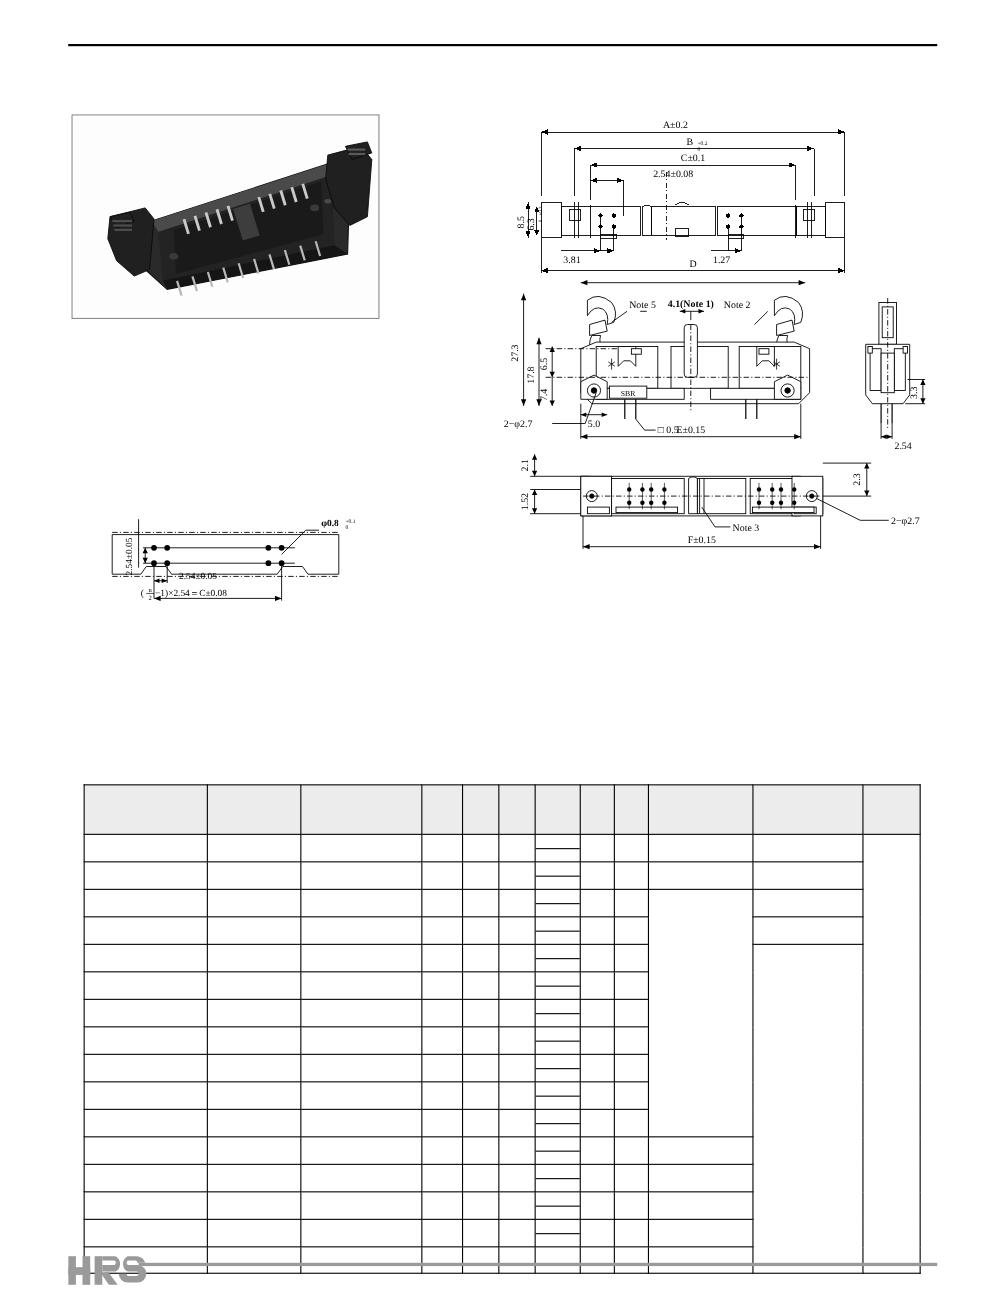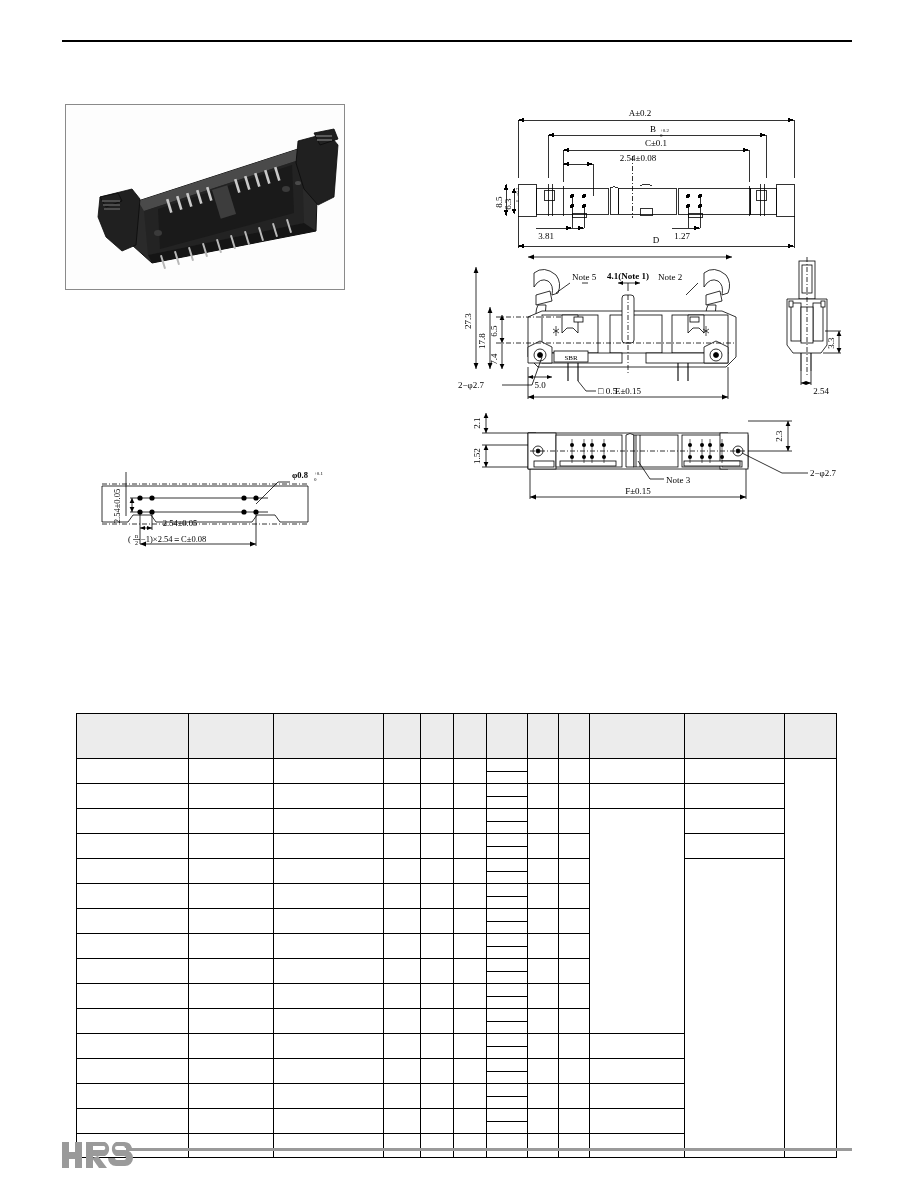--- a/index.html
+++ b/index.html
@@ -105,21 +105,21 @@
           <rect x="251" y="34" width="15" height="2"></rect>
         </g>
 
         <ellipse cx="92" cy="128" rx="4" ry="3" fill="#3a3a3a"></ellipse>
         <ellipse cx="220" cy="84" rx="4" ry="3" fill="#3a3a3a"></ellipse>
         <ellipse cx="232" cy="78" rx="3" ry="2" fill="#4a4a4a"></ellipse>
       </g>
     </svg>
   </div>
 
-  <div class="dwg" style="left:460px;top:96px;">
+  <div class="dwg" style="left:434px;top:96px;">
     <svg width="400" height="160" viewBox="0 0 400 160">
       <g stroke="#000" fill="none" stroke-width="0.8" shape-rendering="crispEdges">
 
         <line x1="58" y1="24" x2="334" y2="24"></line>
         <path d="M58,24 l6,-2.4 v4.8 z" fill="#000" stroke="none"></path>
         <path d="M334,24 l-6,-2.4 v4.8 z" fill="#000" stroke="none"></path>
         <line x1="58" y1="24" x2="58" y2="82" stroke-dasharray="0"></line>
         <line x1="334" y1="24" x2="334" y2="82"></line>
 
         <line x1="88" y1="39" x2="306" y2="39"></line>
@@ -314,21 +314,21 @@
         <text x="148" y="139">□ 0.5</text>
         <text x="178" y="139" text-anchor="middle">E±0.15</text>
         <text x="178" y="24" text-anchor="middle" font-weight="bold">4.1(Note 1)</text>
         <text x="122" y="25">Note 5</text>
         <text x="208" y="25">Note 2</text>
         <text x="121" y="105" font-size="7" text-anchor="middle">SBR</text>
       </g>
     </svg>
   </div>
 
-  <div class="dwg" style="left:765px;top:255px;">
+  <div class="dwg" style="left:765px;top:269px;">
     <svg width="115" height="150" viewBox="0 0 115 150">
       <g stroke="#000" fill="none" stroke-width="0.8">
         <rect x="34" y="6" width="16" height="38" fill="#fff"></rect>
         <rect x="37" y="10" width="10" height="28" fill="#fff"></rect>
         <path d="M22,44 h40 v46 l-6,8 h-28 l-6,-8 z" fill="#fff"></path>
         <rect x="26" y="48" width="10" height="38" fill="#fff"></rect>
         <rect x="48" y="48" width="10" height="38" fill="#fff"></rect>
         <rect x="36" y="52" width="12" height="36" fill="#fff"></rect>
         <rect x="24" y="46" width="4" height="6" fill="#fff"></rect>
         <rect x="56" y="46" width="4" height="6" fill="#fff"></rect>

